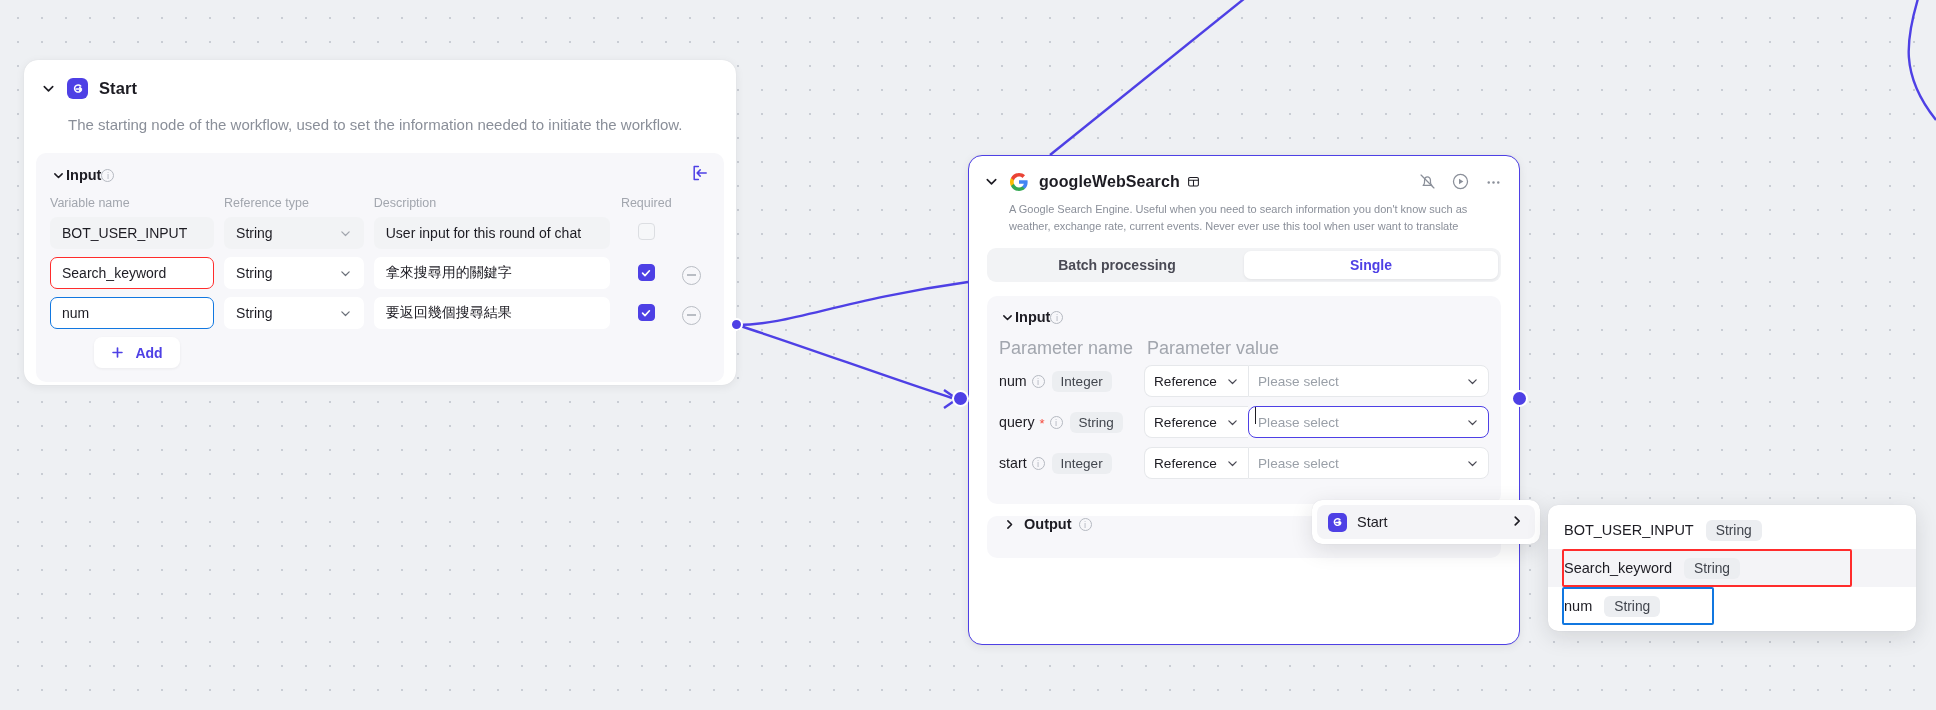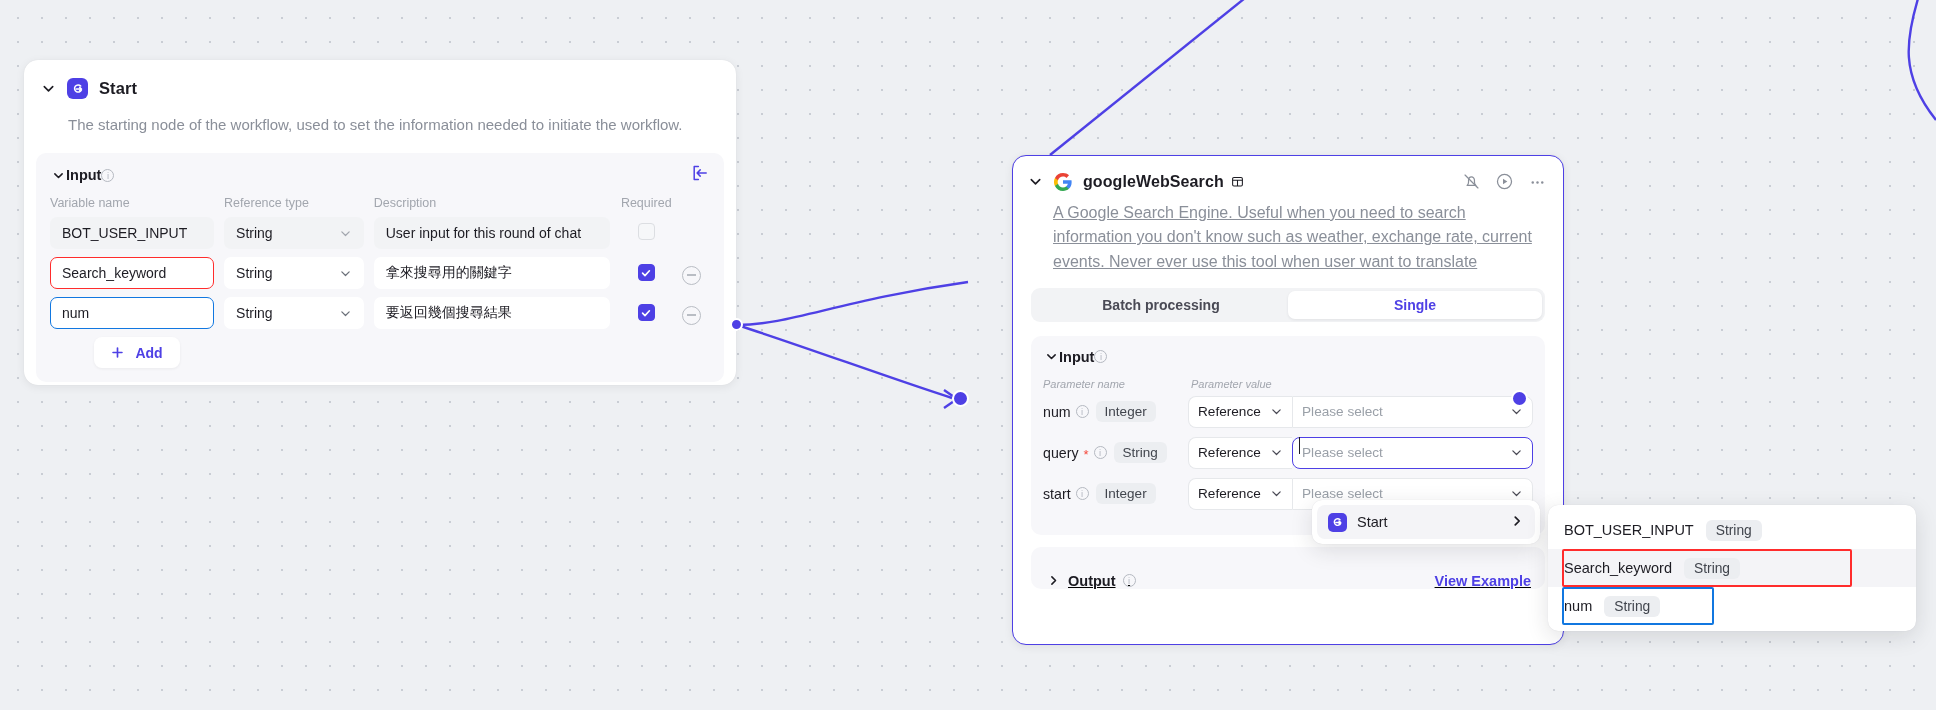--- a/index.html
+++ b/index.html
@@ -114,43 +114,43 @@
   }
 
   
   .start-ico {
     width: 21px; height: 21px; border-radius: 6px; background: #4e40e5;
     display: inline-flex; align-items: center; justify-content: center; flex: none;
   }
 
   
   #gws-node {
-    left: 1012px; top: 155px; width: 552px; height: 490px;
+    left: 968px; top: 155px; width: 552px; height: 490px;
     border: 1.6px solid #4e40e5;
   }
   #gws-node .node-head { padding: 16px 16px 0 14px; }
   #gws-node .node-title { font-size: 16px; }
-  #gws-node .node-desc { padding: 10px 22px 0 40px; font-size: 16px; line-height: 1.52; text-decoration: underline; }
+  #gws-node .node-desc { padding: 10px 22px 0 40px; font-size: 11px; line-height: 1.52; }
 
   .head-icons { margin-left: auto; display: flex; align-items: center; gap: 14px; }
   .hic { width: 19px; height: 19px; color: #8a8f99; cursor: pointer; display:block; }
 
   .tabs {
     margin: 14px 18px 0 18px; height: 34px; border-radius: 9px;
     background: #f2f3f5; display: flex; padding: 3px;
   }
   .tab {
     flex: 1; display: flex; align-items: center; justify-content: center;
     font-size: 14px; font-weight: 600; color: #4a4a55; border-radius: 7px; cursor: pointer;
   }
   .tab.active { background: #ffffff; color: #4e40e5; box-shadow: 0 1px 3px rgba(28,31,35,0.08); }
 
   #gws-node .section { margin: 14px 18px 0 18px; padding: 13px 12px 16px 12px; }
 
-  .p-head { display: flex; font-size: 11px; color: #a2a6ae; margin-bottom: 6px; font-style: italic; }
+  .p-head { display: flex; font-size: 18px; color: #a2a6ae; margin-bottom: 6px; }
   .p-name-col { width: 148px; }
   .p-val-col  { width: 300px; }
 
   .prow { display: flex; align-items: center; margin-bottom: 9px; }
   .pname {
     width: 148px; display: flex; align-items: center; gap: 5px;
     font-size: 14.2px; color: #1d1c23;
   }
   .req-star { color: #f5483b; font-size: 13px; line-height: 10px; position: relative; top: 2px; }
   .type-chip {
@@ -172,21 +172,21 @@
   }
   .val-sel.focused { border-color: #4e40e5; border-radius: 8px; }
   .caret-txt { position: relative; display: flex; align-items: center; }
   .caret-txt::before {
     content: ""; position: absolute; left: -3px; top: -8px;
     width: 1.4px; height: 17px; background: #1d1c23;
   }
 
   .out-sec {
     margin: 12px 18px 0 18px; background: #f7f7fa; border-radius: 10px;
-    height: 42px; display: flex; align-items: flex-end; padding: 0 14px; text-decoration: underline;
+    height: 42px; display: flex; align-items: flex-start; padding: 0 14px;
   }
   .out-left { display: flex; align-items: center; gap: 7px; font-size: 14.5px; font-weight: 700; color:#1d1c23; }
   .view-example { margin-left: auto; color: #4e40e5; font-size: 14.5px; font-weight: 600; cursor: pointer; }
 
   
   #ref-dd {
     position: absolute; left: 1312px; top: 500px; width: 228px;
     background: #ffffff; border-radius: 10px; padding: 5px;
     box-shadow: 0 6px 22px rgba(28,31,35,0.13), 0 0 1px rgba(28,31,35,0.14);
   }

